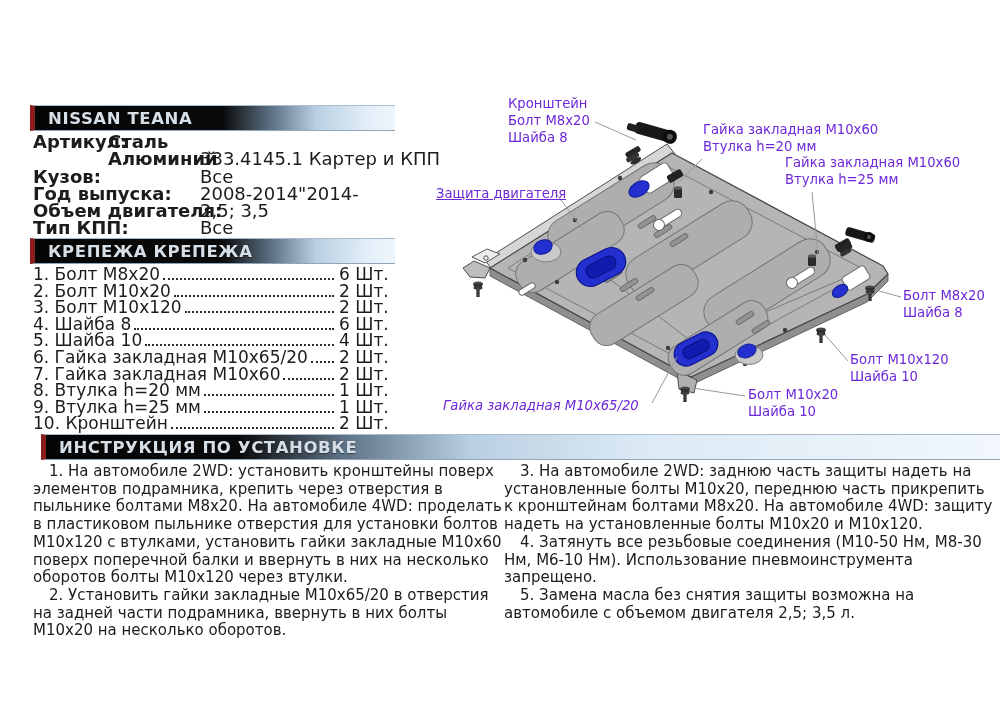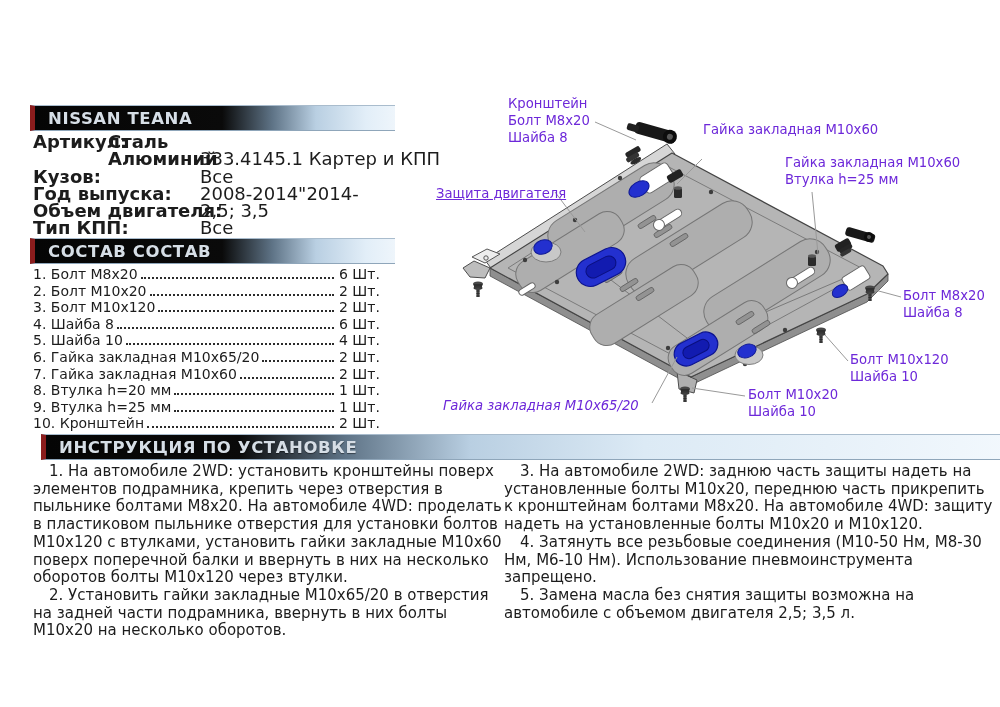--- a/index.html
+++ b/index.html
@@ -30,21 +30,21 @@
   #bar-instr   { top:434px; }
 
   
   .specs { position:absolute; left:33px; top:133px; width:390px; font-size:18px; }
   .spec-row { display:flex; height:17.3px; line-height:17.3px; }
   .spec-label { width:75px; flex-shrink:0; font-weight:bold; white-space:nowrap; }
   .spec-sub   { width:92px; flex-shrink:0; font-weight:bold; white-space:nowrap; }
   .spec-value { flex:1; white-space:nowrap; }
 
   
-  .hw { position:absolute; left:33px; top:266px; width:352px; font-size:14px; }
+  .hw { position:absolute; left:33px; top:266px; width:352px; font-size:17px; }
   .hw-row { display:flex; align-items:baseline; height:16.6px; line-height:16.6px; }
   .hw-name { white-space:nowrap; }
   .hw-dots { flex:1; border-bottom:2px dotted #2b2b2b; margin:0 5px 3px 3px; min-width:8px; }
   .hw-qty  { width:46px; white-space:nowrap; }
 
   
   .instr-col { position:absolute; top:463px; font-size:15px; line-height:17.7px; }
   .instr-col p { margin:0; text-indent:16px; }
   #instr-left  { left:33px;  width:470px; }
   #instr-right { left:504px; width:490px; }
@@ -97,21 +97,21 @@
       <span class="spec-value">2,5; 3,5</span>
     </div>
     <div class="spec-row">
       <span class="spec-label">Тип КПП:</span>
       <span class="spec-sub"></span>
       <span class="spec-value">Все</span>
     </div>
   </div>
 
   <div class="bar short" id="bar-sostav">
-    <span>СОСТАВ СОСТАВ</span>
+    <span>КРЕПЕЖА КРЕПЕЖА</span>
   </div>
 
   <div class="hw">
     <div class="hw-row">
         <span class="hw-name">1. Болт М8х20</span>
         <span class="hw-dots"></span>
         <span class="hw-qty">6 Шт.</span>
       </div>
     <div class="hw-row">
         <span class="hw-name">2. Болт М10х20</span>
@@ -318,20 +318,21 @@
       </g>
     </svg>
 
     <div class="co" id="co-bracket">
       <div>Кронштейн</div>
       <div>Болт М8х20</div>
       <div>Шайба 8</div>
     </div>
     <div class="co" id="co-nut-h20">
       <div>Гайка закладная М10х60</div>
+      <div>Втулка h=20 мм</div>
     </div>
     <div class="co" id="co-nut-h25">
       <div>Гайка закладная М10х60</div>
       <div>Втулка h=25 мм</div>
     </div>
     <div class="co" id="co-plate">
       <div>Защита двигателя</div>
     </div>
     <div class="co" id="co-bolt-m8">
       <div>Болт М8х20</div>

